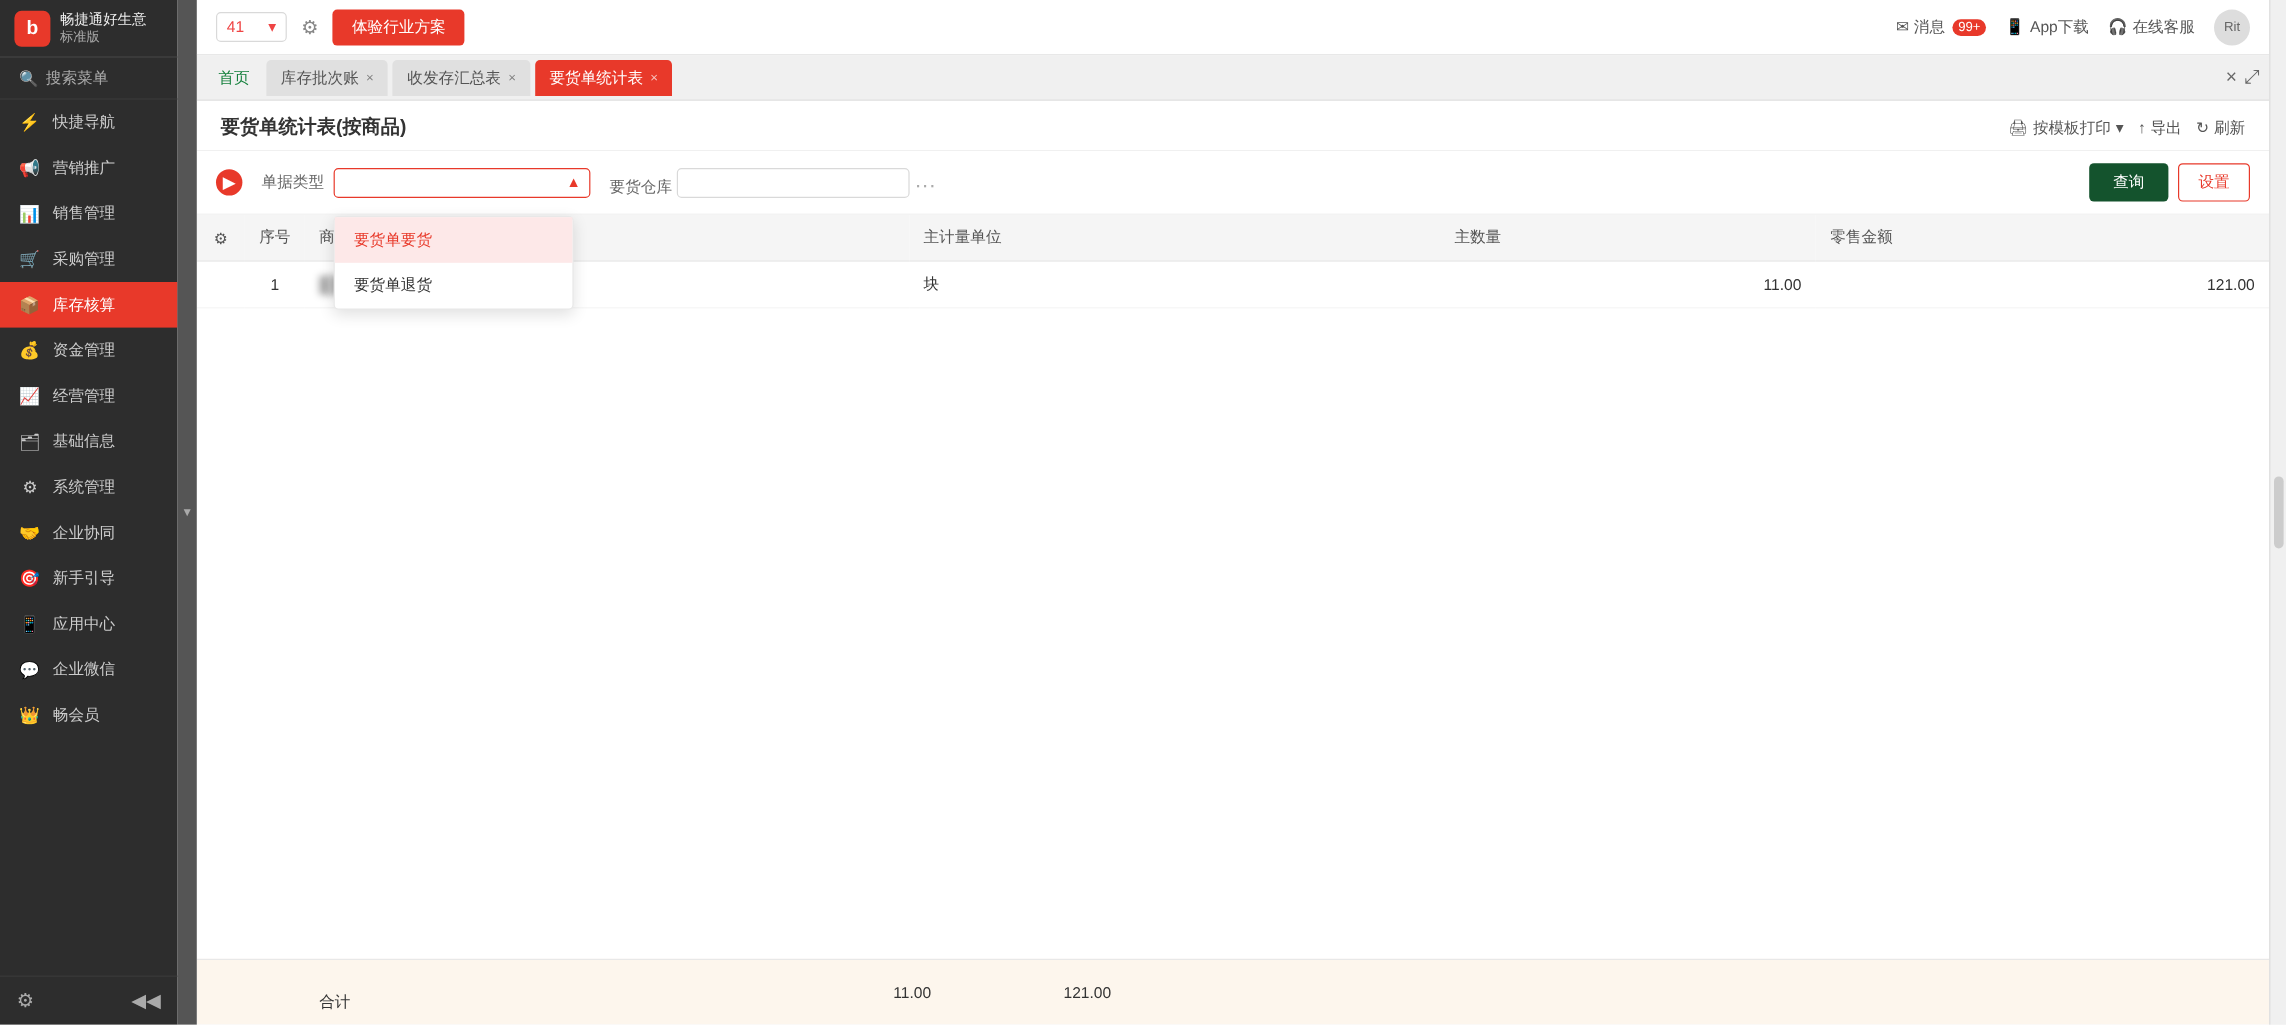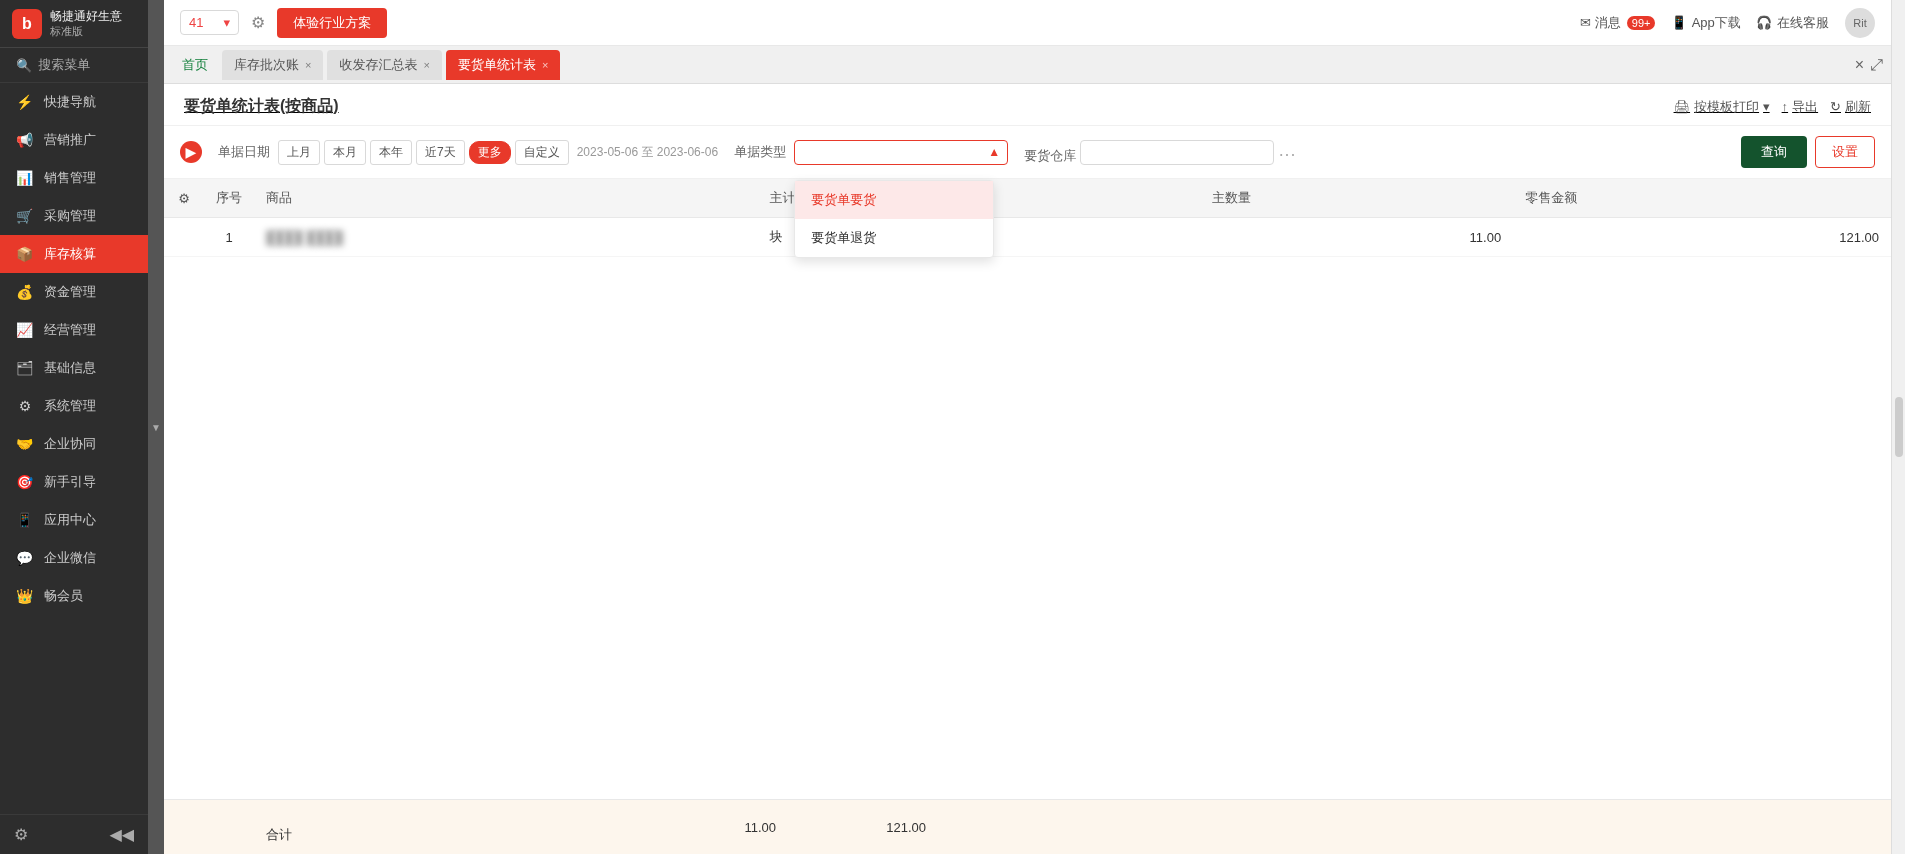--- a/index.html
+++ b/index.html
@@ -226,21 +226,20 @@
       flex-direction: column;
       overflow: hidden;
     }
     .page-header {
       display: flex;
       align-items: center;
       justify-content: space-between;
       padding: 12px 20px 8px;
       border-bottom: 1px solid #f0f0f0;
       flex-shrink: 0;
-      text-decoration: underline;
     }
     .page-title {
       font-size: 16px;
       font-weight: bold;
       color: #333;
     }
     .page-header-actions {
       display: flex;
       align-items: center;
       gap: 12px;
@@ -640,32 +639,20 @@
           <span>
             <span>↻</span>
             <span>刷新</span>
           </span>
         </div>
       </div>
 
       <div class="filter-bar">
         <button class="filter-expand-btn">▶</button>
 
-        <div class="filter-group">
-          <span class="filter-label">单据日期</span>
-          <div class="date-range-btns">
-            <button class="date-btn">上月</button>
-            <button class="date-btn">本月</button>
-            <button class="date-btn">本年</button>
-            <button class="date-btn">近7天</button>
-            <button class="date-btn more">更多</button>
-            <button class="date-custom-btn">自定义</button>
-          </div>
-          <span class="date-range-text">2023-05-06 至 2023-06-06</span>
-        </div>
 
         <div class="filter-group">
           <span class="filter-label">单据类型</span>
           <div class="filter-select-wrapper" style="position:relative;">
             <input class="filter-select" value="" style="border-color: rgb(232, 57, 42);">
             <span class="select-chevron">▲</span>
 
             <div class="dropdown-overlay">
               <div class="dropdown-item selected">要货单要货</div>
               <div class="dropdown-item">要货单退货</div>

